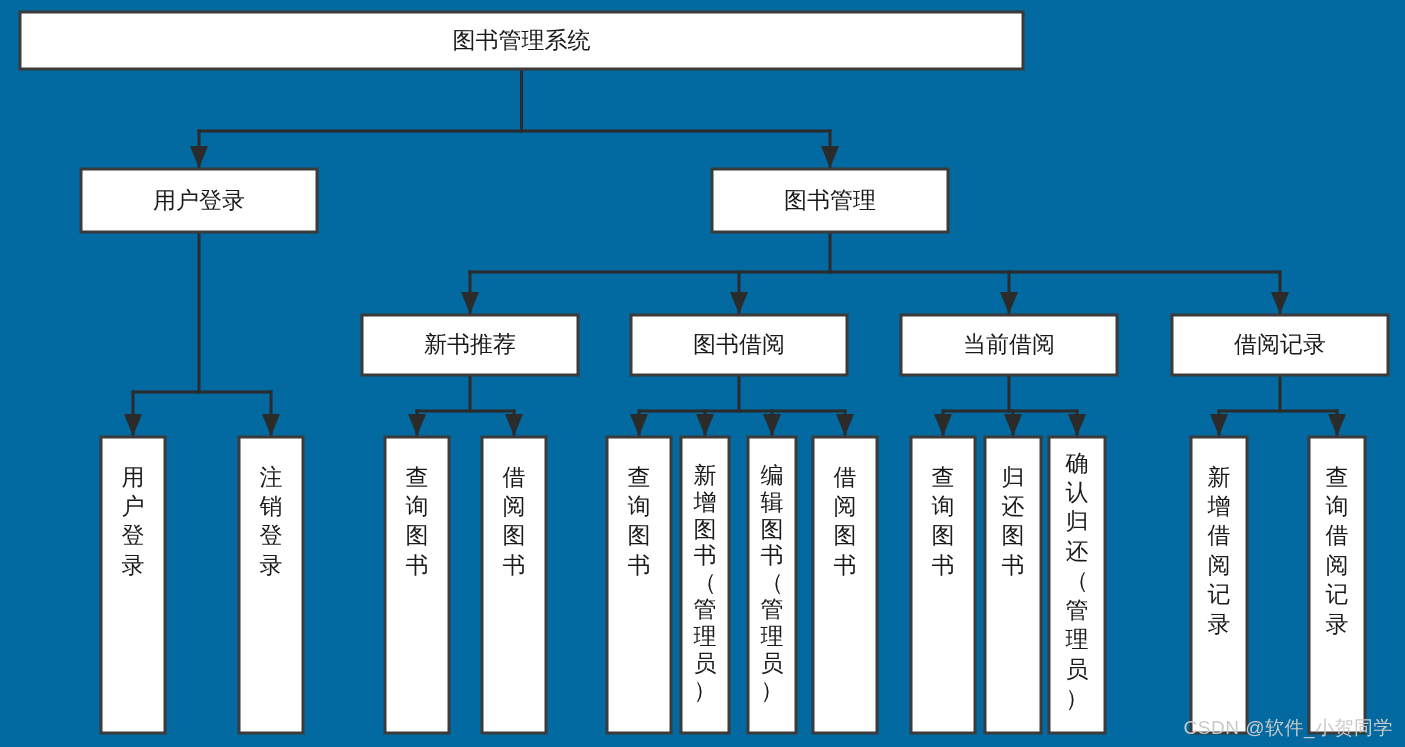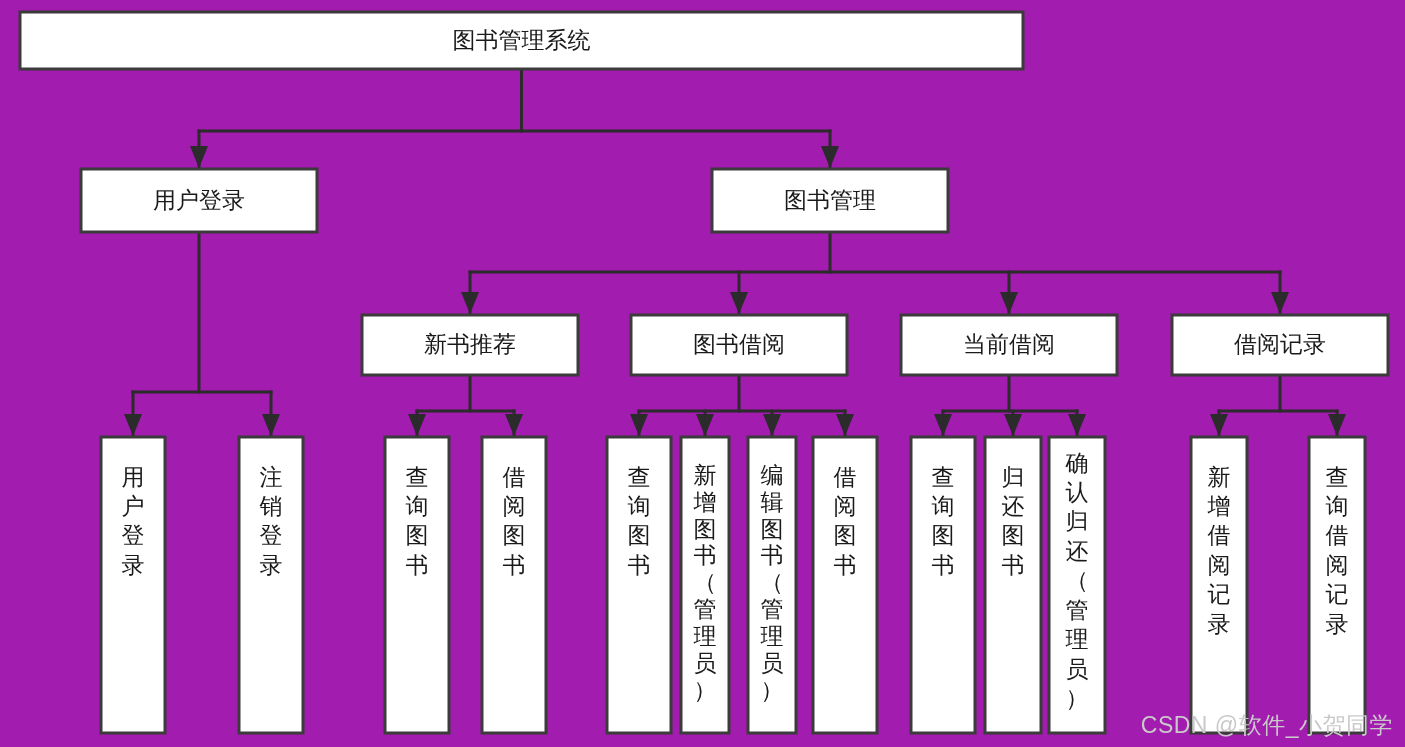--- a/index.html
+++ b/index.html
@@ -8,21 +8,21 @@
     padding: 0;
     background: #ffffff;
   }
   body {
     font-family: "Liberation Sans", "DejaVu Sans", sans-serif;
   }
   #diagram-root {
     position: relative;
     width: 1405px;
     height: 747px;
-    background: #a21caf;
+    background: #0369a1;
     overflow: hidden;
   }
   svg#flow-svg {
     position: absolute;
     left: 0;
     top: 0;
     width: 1405px;
     height: 747px;
     display: block;
   }
@@ -56,21 +56,21 @@
     font-family: "Liberation Sans", "DejaVu Sans", sans-serif;
     font-size: 23px;
     fill: #1a1a1a;
     text-anchor: middle;
   }
   .watermark {
     position: absolute;
     right: 12px;
     bottom: 6px;
     font-family: "Liberation Sans", "DejaVu Sans", sans-serif;
-    font-size: 23px;
+    font-size: 19px;
     color: #c9c9c9;
     letter-spacing: 0.5px;
     white-space: nowrap;
     pointer-events: none;
     margin-top: 28px;
   }
 </style>
 </head>
 <body>
 

